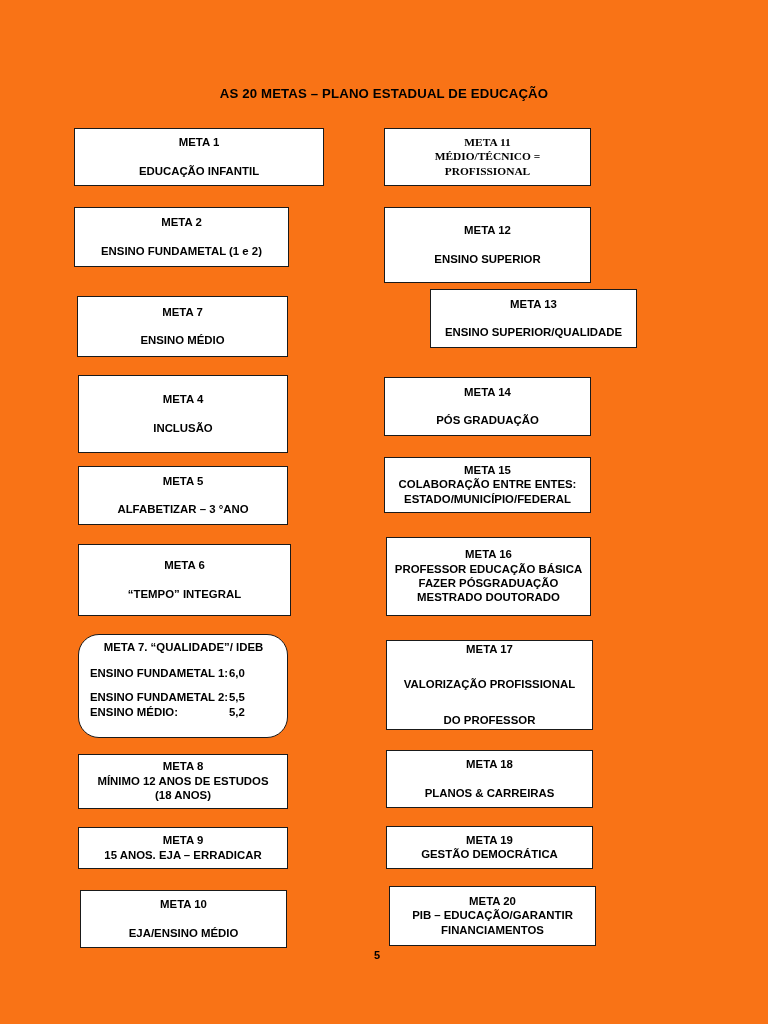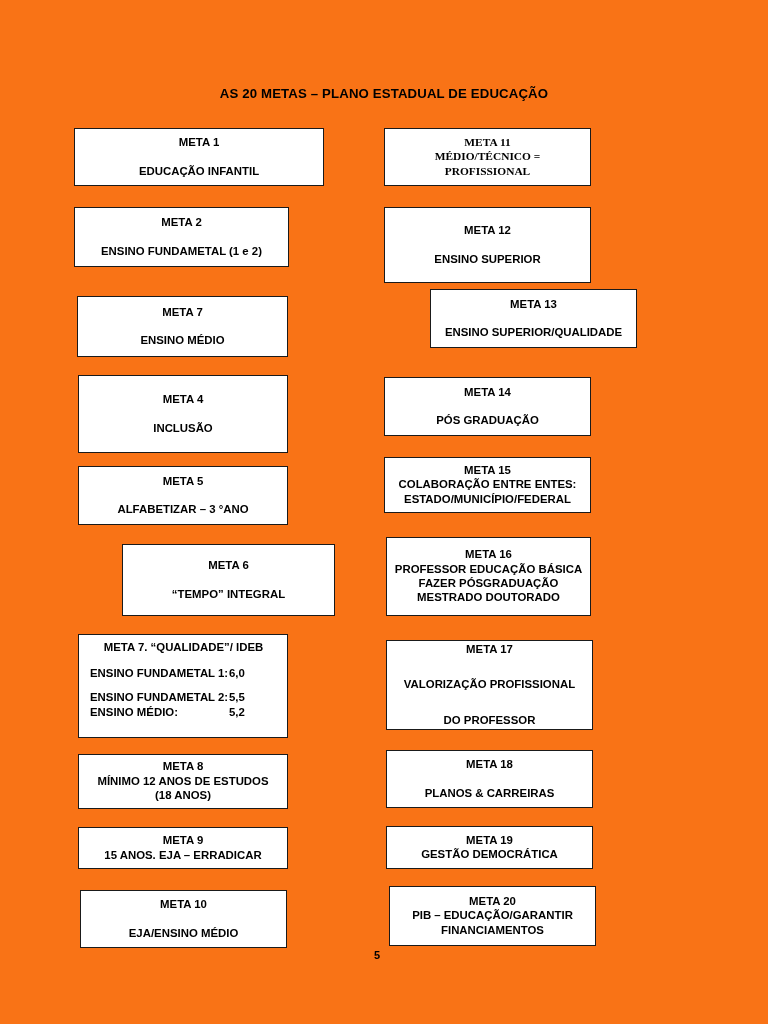--- a/index.html
+++ b/index.html
@@ -52,20 +52,21 @@
   
   .gap-wide  .line + .line { margin-top: 17px; }
   .gap-tight .line + .line { margin-top: 3px; }
   .gap-xwide .line + .line { margin-top: 24px; }
 
   
   .ideb {
     align-items: stretch;
     justify-content: flex-start;
     padding: 7px 10px 6px 11px;
+    border-radius: 21px;
   }
   .ideb .ideb-head {
     text-align: center;
     white-space: nowrap;
     font-size: 11.4px;
     font-weight: bold;
     margin-bottom: 15px;
   }
   .ideb-row {
     display: flex;
@@ -113,21 +114,21 @@
   <div class="meta-box gap-wide" style="left:78px; top:375px; width:210px; height:78px;">
     <span class="line">META 4</span>
     <span class="line">INCLUSÃO</span>
   </div>
 
   <div class="meta-box gap-wide" style="left:78px; top:466px; width:210px; height:59px;">
     <span class="line">META 5</span>
     <span class="line">ALFABETIZAR – 3 °ANO</span>
   </div>
 
-  <div class="meta-box gap-wide" style="left:78px; top:544px; width:213px; height:72px;margin-left:44px;">
+  <div class="meta-box gap-wide" style="left:78px; top:544px; width:213px; height:72px;">
     <span class="line">META 6</span>
     <span class="line">“TEMPO” INTEGRAL</span>
   </div>
 
   <div class="meta-box ideb" style="left:78px; top:634px; width:210px; height:104px;">
     <span class="ideb-head">META 7.  “QUALIDADE”/ IDEB</span>
     <div class="ideb-row">
       <span class="lbl">ENSINO FUNDAMETAL 1:</span>
       <span class="val">6,0</span>
     </div>

